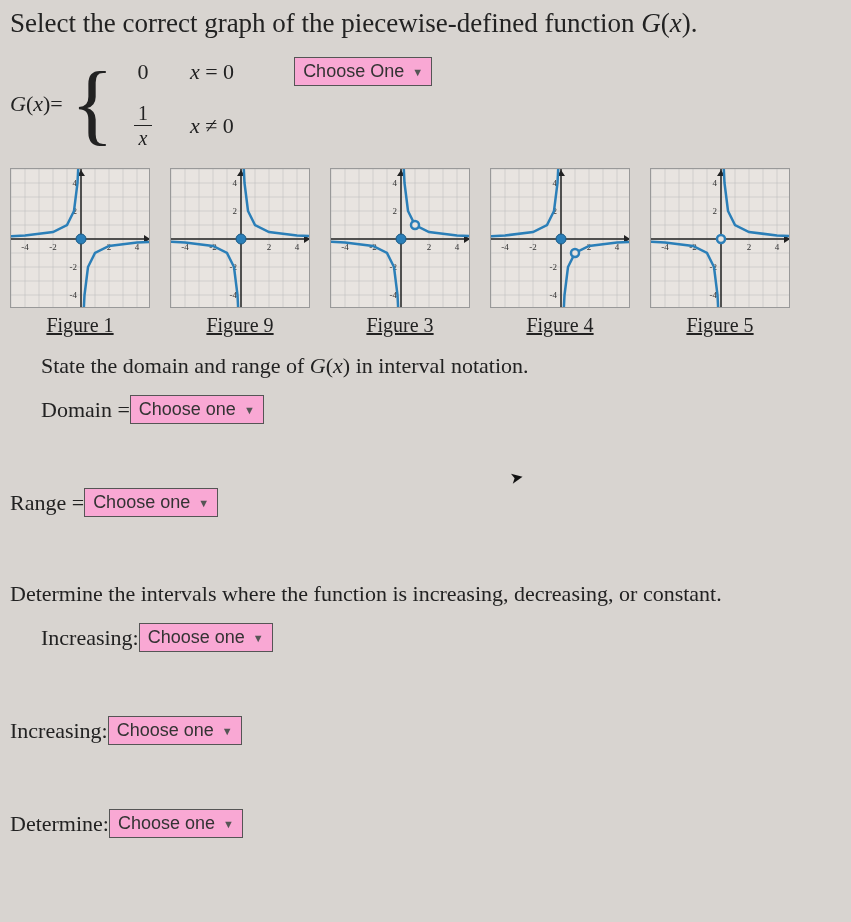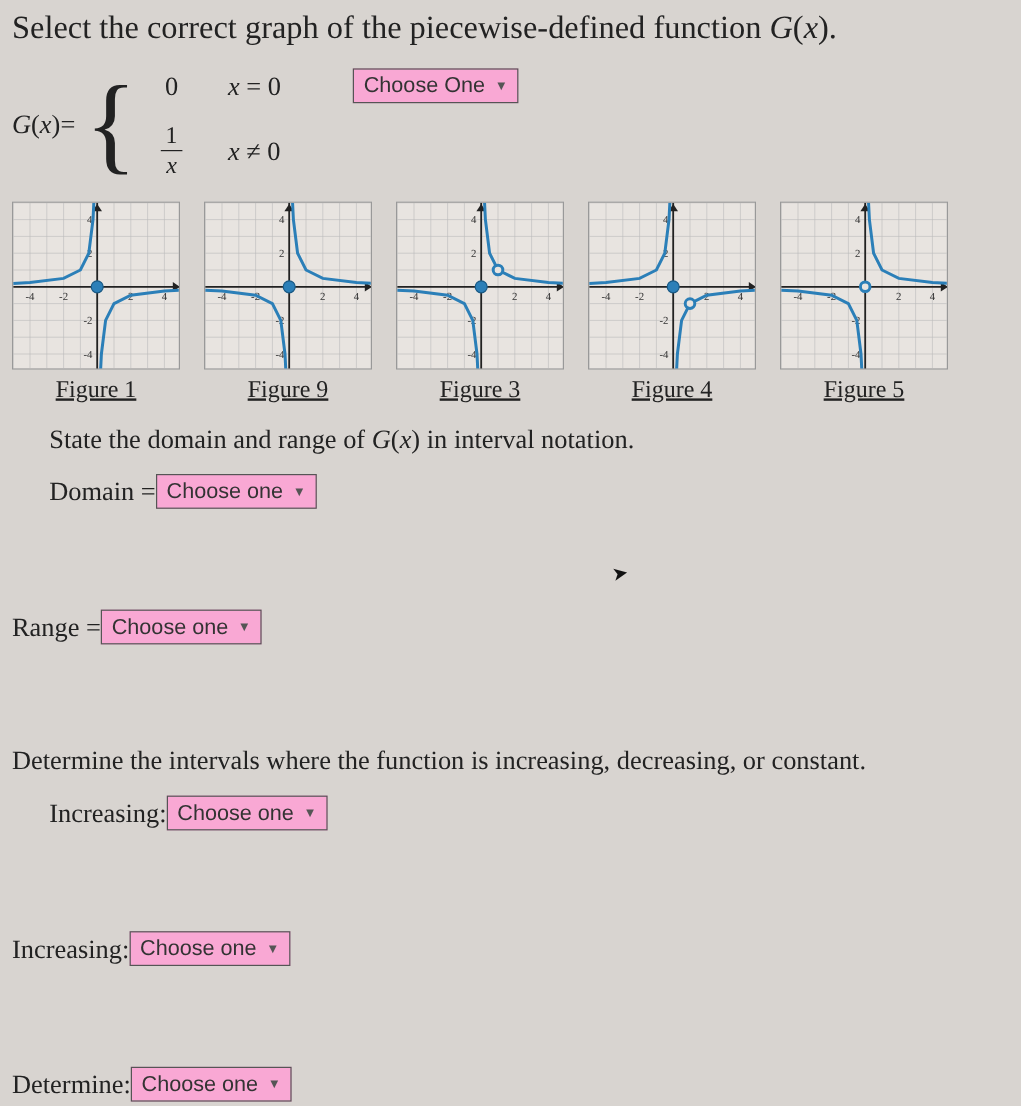--- a/index.html
+++ b/index.html
@@ -71,21 +71,21 @@
       display: flex;
       flex-direction: column;
       align-items: center;
     }
     .fig-label { font-size: 20px; margin-top: 6px; text-decoration: underline; }
     svg.plot {
       background: #e8e4e0;
       border: 1px solid #999;
     }
     .line-gap { margin-top: 16px; margin-left: 31px; }
-    .line-gap-lg { margin-top: 84px; align-items: center; }
+    .line-gap-lg { margin-top: 64px; align-items: center; }
     .cursor {
       position: absolute;
       left: 510px;
       top: 468px;
       font-size: 16px;
       color: #111;
       transform: rotate(-10deg);
     }
   </style>
 </head>

